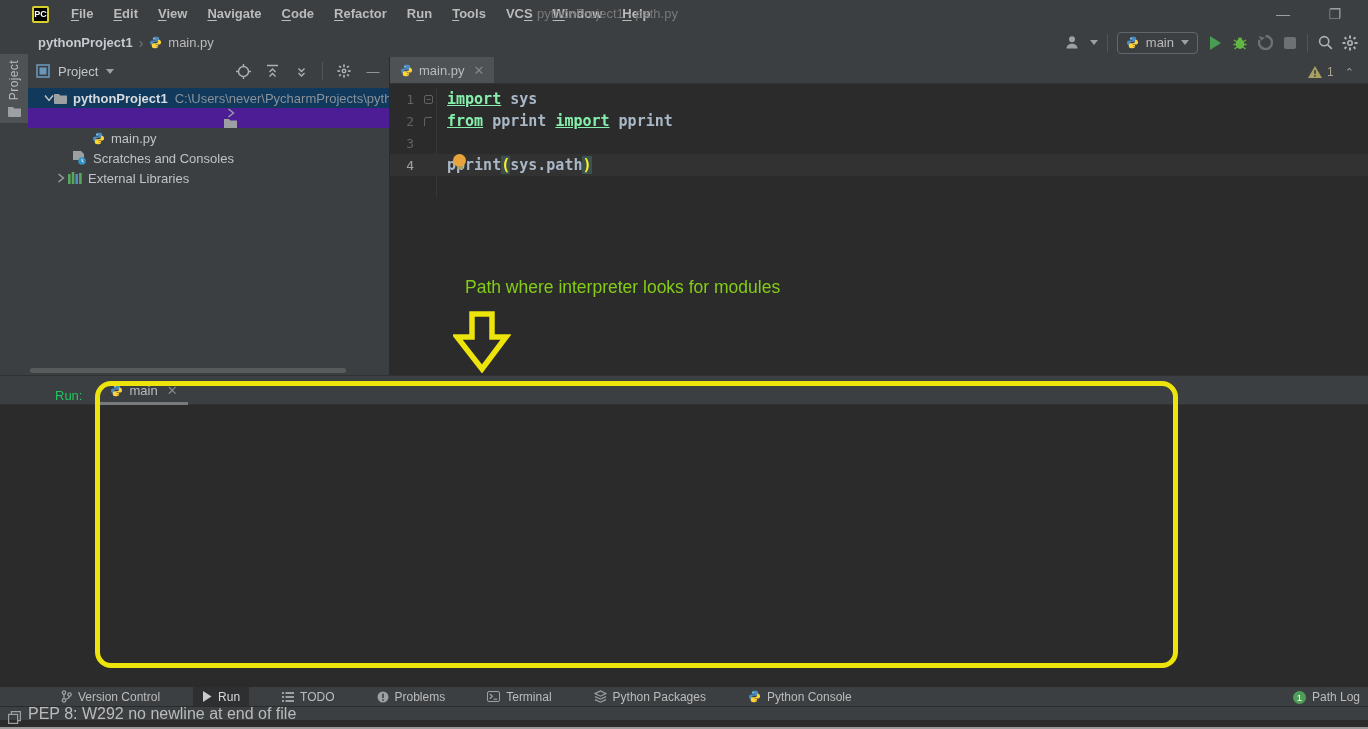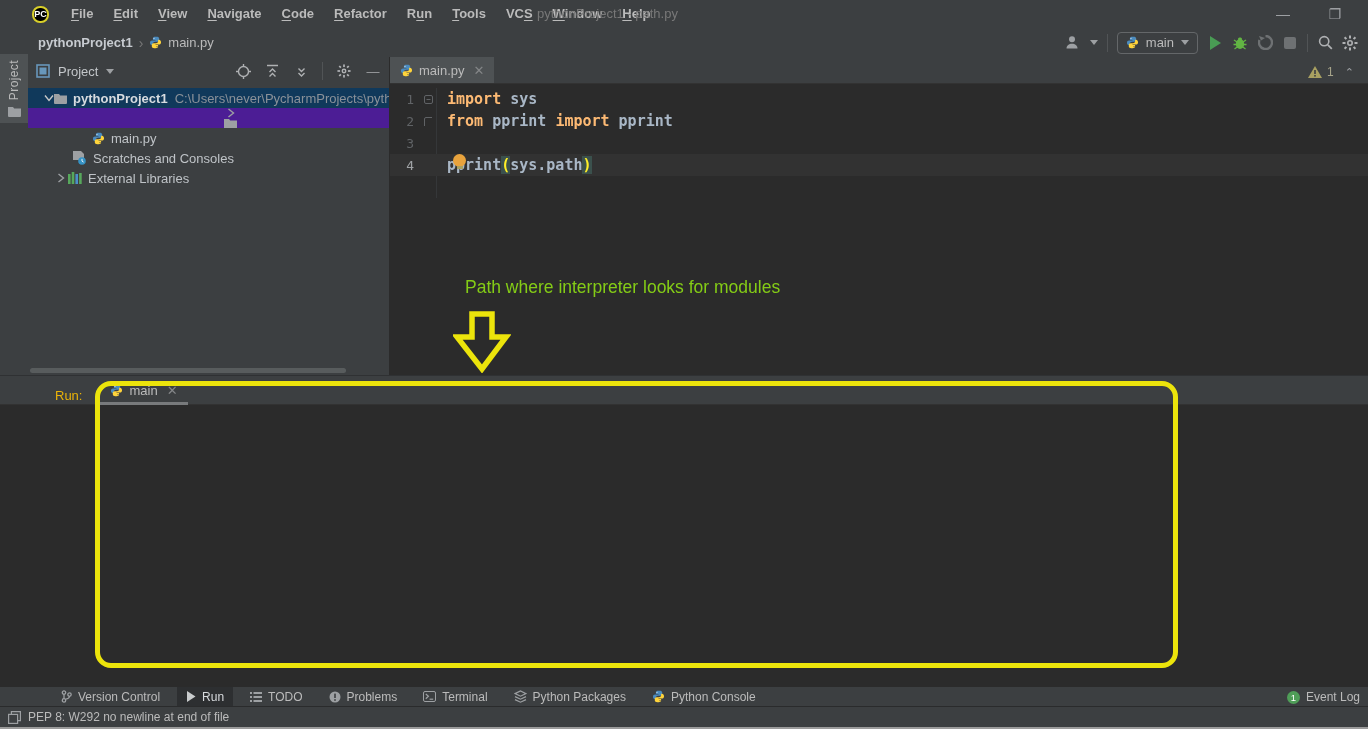--- a/index.html
+++ b/index.html
@@ -4,21 +4,21 @@
 <style>
   * { margin:0; padding:0; box-sizing:border-box; }
   html,body { background:#1e1f22; }
   #win {
     position:relative; width:1368px; height:729px; overflow:hidden;
     background:#2b2b2b; font-family:"Liberation Sans",sans-serif; color:#bbbbbb;
     font-size:13px;
   }
   
   #titlebar { position:absolute; left:0; top:0; width:1368px; height:28px; background:#3c3f41; display:flex; align-items:center; }
-  #pc-logo { width:17px; height:17px; margin-left:32px; background:#000; border:2px solid #d8cf2a; border-radius:8px;
+  #pc-logo { width:17px; height:17px; margin-left:32px; background:#000; border:2px solid #d8cf2a; border-radius:2px;
              color:#fff; font-size:9px; font-weight:bold; display:flex; align-items:center; justify-content:center; }
   #menubar { display:flex; margin-left:12px;font-weight:bold; }
   .menu-item { padding:0 10px; height:28px; line-height:28px; color:#bbbbbb; cursor:default; }
   .menu-item u { text-decoration:underline; text-underline-offset:2px; }
   #win-title { position:absolute; left:537px; top:0; height:28px; line-height:28px; color:#787878; }
   #win-btns { position:absolute; right:20px; top:0; height:28px; display:flex; align-items:center; gap:26px; }
   .win-btn { color:#9da0a3; width:26px; text-align:center; font-size:14px; }
   
   #navbar { position:absolute; left:28px; top:28px; width:1340px; height:29px; background:#3c3f41; display:flex; align-items:center; }
   #breadcrumbs { display:flex; align-items:center; gap:6px; padding-left:10px; }
@@ -55,44 +55,44 @@
   #editor { position:absolute; left:390px; top:57px; width:978px; height:318px; background:#2b2b2b; }
   #tabbar { height:27px; background:#3c3f41; border-bottom:1px solid #323232; display:flex; }
   #ed-tab { background:#4e5254; display:flex; align-items:center; gap:6px; padding:0 10px; color:#bbbbbb; }
   .tab-close { color:#848688; font-size:13px; margin-left:3px; }
   #code { position:absolute; left:0; top:31px; width:978px; }
   .cline { position:relative; height:22px; display:flex; align-items:center; font-family:"DejaVu Sans Mono",monospace; font-size:15px; }
   .cline.current { background:#323232; }
   .lnum { width:24px; text-align:right; color:#606366; font-size:13px; flex:none; }
   .fold { width:33px; flex:none; display:flex; align-items:center; padding-left:10px; color:#606366; }
   .ctext { font-weight:600; color:#a9b7c6; white-space:pre; }
-  .tok-kw { color:#fdba74; }
+  .tok-kw { color:#86efac;text-decoration:underline; }
   .tok-paren { color:#ffef28; background:#3b514d; }
   .gutter-line { position:absolute; left:46px; top:31px; width:1px; height:110px; background:#353739; }
   #bulb { position:absolute; left:63px; top:97px; width:13px; height:13px; background:#e8a33d; border-radius:50%; }
   #bulb:after { content:""; position:absolute; left:3.5px; top:12px; width:6px; height:3px; background:#a8a061; }
   #warn-widget { position:absolute; right:14px; top:8px; display:flex; align-items:center; gap:5px; color:#a7a48a; font-size:12px; }
   #warn-chev { color:#9da0a3; margin-left:6px; font-size:11px; }
   
   #anno-text { position:absolute; left:465px; top:277px; font-size:17.5px; color:#84cc16; font-weight:500; z-index:60; }
   #anno-arrow { position:absolute; left:453px; top:311px; z-index:60; }
   #anno-rect { position:absolute; left:95px; top:381px; width:1083px; height:287px; border:5px solid #ece40b; border-radius:16px; z-index:55; pointer-events:none; }
   
   #run-panel { position:absolute; left:0px; top:375px; width:1368px; height:311px; background:#2b2b2b; }
   #run-header { height:30px; background:#3c3f41; border-top:1px solid #2f3133; border-bottom:1px solid #323232; display:flex; align-items:center; }
-  #run-label { margin-left:55px; color:#eab308;margin-top:10px; }
+  #run-label { margin-left:55px; color:#22c55e;margin-top:10px; }
   #run-tab { position:relative; margin-left:18px; height:30px; display:flex; align-items:center; gap:6px; padding:0 10px; }
   #run-tab-underline { position:absolute; left:0; bottom:0; width:100%; height:3px; background:#787a7c; }
   
   #toolbar-bottom { position:absolute; left:0; top:686px; width:1368px; height:20px; background:#3c3f41; border-top:1px solid #2b2b2b; display:flex; align-items:center; }
   .tw-btn { display:flex; align-items:center; gap:6px; height:20px; padding:0 9px; color:#bbbbbb; font-size:12px; }
   .tw-active { background:#2d2f31; color:#d6d9dc; }
   #eventlog { position:absolute; right:8px; top:0; height:20px; display:flex; align-items:center; gap:6px; font-size:12px; }
   #eventlog-badge { width:13px; height:13px; border-radius:50%; background:#4f9e58; color:#fff; font-size:9.5px; display:flex; align-items:center; justify-content:center; }
-  #statusbar { position:absolute; left:0; top:706px; width:1368px; height:21px; background:#3c3f41; border-top:1px solid #2a2b2c; display:flex; align-items:center; font-size:12px; }
+  #statusbar { position:absolute; left:0; top:706px; width:1368px; height:14px; background:#3c3f41; border-top:1px solid #2a2b2c; display:flex; align-items:center; font-size:16px; }
   #status-msg { margin-left:28px; color:#bbbbbb; }
   #status-right { position:absolute; right:14px; display:flex; gap:20px; color:#bbbbbb; }
   #status-ico { position:absolute; left:8px; top:4px; }
   #bottom-edge { position:absolute; left:0; top:727px; width:1368px; height:2px; background:#9b9b9b; }
   svg { display:block; }
 </style>
 </head>
 <body>
 
 <div id="win">
@@ -425,21 +425,21 @@
         <span>main</span>
         <span class="tab-close">✕</span>
         <span id="run-tab-underline"></span>
       </div>
     </div>
 
   </div>
 
   <div id="toolbar-bottom">
     <div style="width:52px;"></div>
-    <div id="tw-items" style="display:flex;align-items:center;gap:8px;">
+    <div id="tw-items" style="display:flex;align-items:center;gap:24px;">
         <div class="tw-btn">
           <span class="t-ico">
             <svg width="11" height="13" viewBox="0 0 11 13" fill="none" stroke="#9da0a3" stroke-width="1.3">
               <circle cx="3" cy="2.6" r="1.7"></circle>
               <circle cx="3" cy="10.4" r="1.7"></circle>
               <circle cx="8.5" cy="4.6" r="1.7"></circle>
               <path d="M3 4.3v4.4M8.5 6.3c0 2.2-2.3 2.6-4 2.9"></path>
             </svg>
           </span>
           <span>Version Control</span>
@@ -502,21 +502,21 @@
               <circle cx="9.2" cy="4.4" r="1" fill="#dfe6ec"></circle>
               <path fill="#ffd43b" d="M12.2 22.5c2.8 0 4.6-1.2 4.6-3.2v-2.6H12v-.9h6.4c2.2 0 3.8-1.6 3.8-4.3 0-2.7-1.6-4.4-3.8-4.4h-1.6v2.7c0 2.1-1.8 3.6-4 3.6H8.4c-1.8 0-3.2 1.4-3.2 3.2v2.7c0 2 2.2 3.2 4.4 3.2z"></path>
               <circle cx="14.8" cy="19.6" r="1" fill="#43484c"></circle>
             </svg>
           </span>
           <span>Python Console</span>
         </div>
       </div>
     <div id="eventlog">
       <span id="eventlog-badge">1</span>
-      <span>Event Log</span>
+      <span>Path Log</span>
     </div>
   </div>
 
   <div id="statusbar">
     <span id="status-ico">
         <svg width="13" height="13" viewBox="0 0 13 13" fill="none" stroke="#9da0a3" stroke-width="1.2">
           <rect x="0.6" y="3.4" width="9" height="9"></rect>
           <path d="M3.4 3.4V.6h9v9h-2.8"></path>
         </svg>
       </span>

